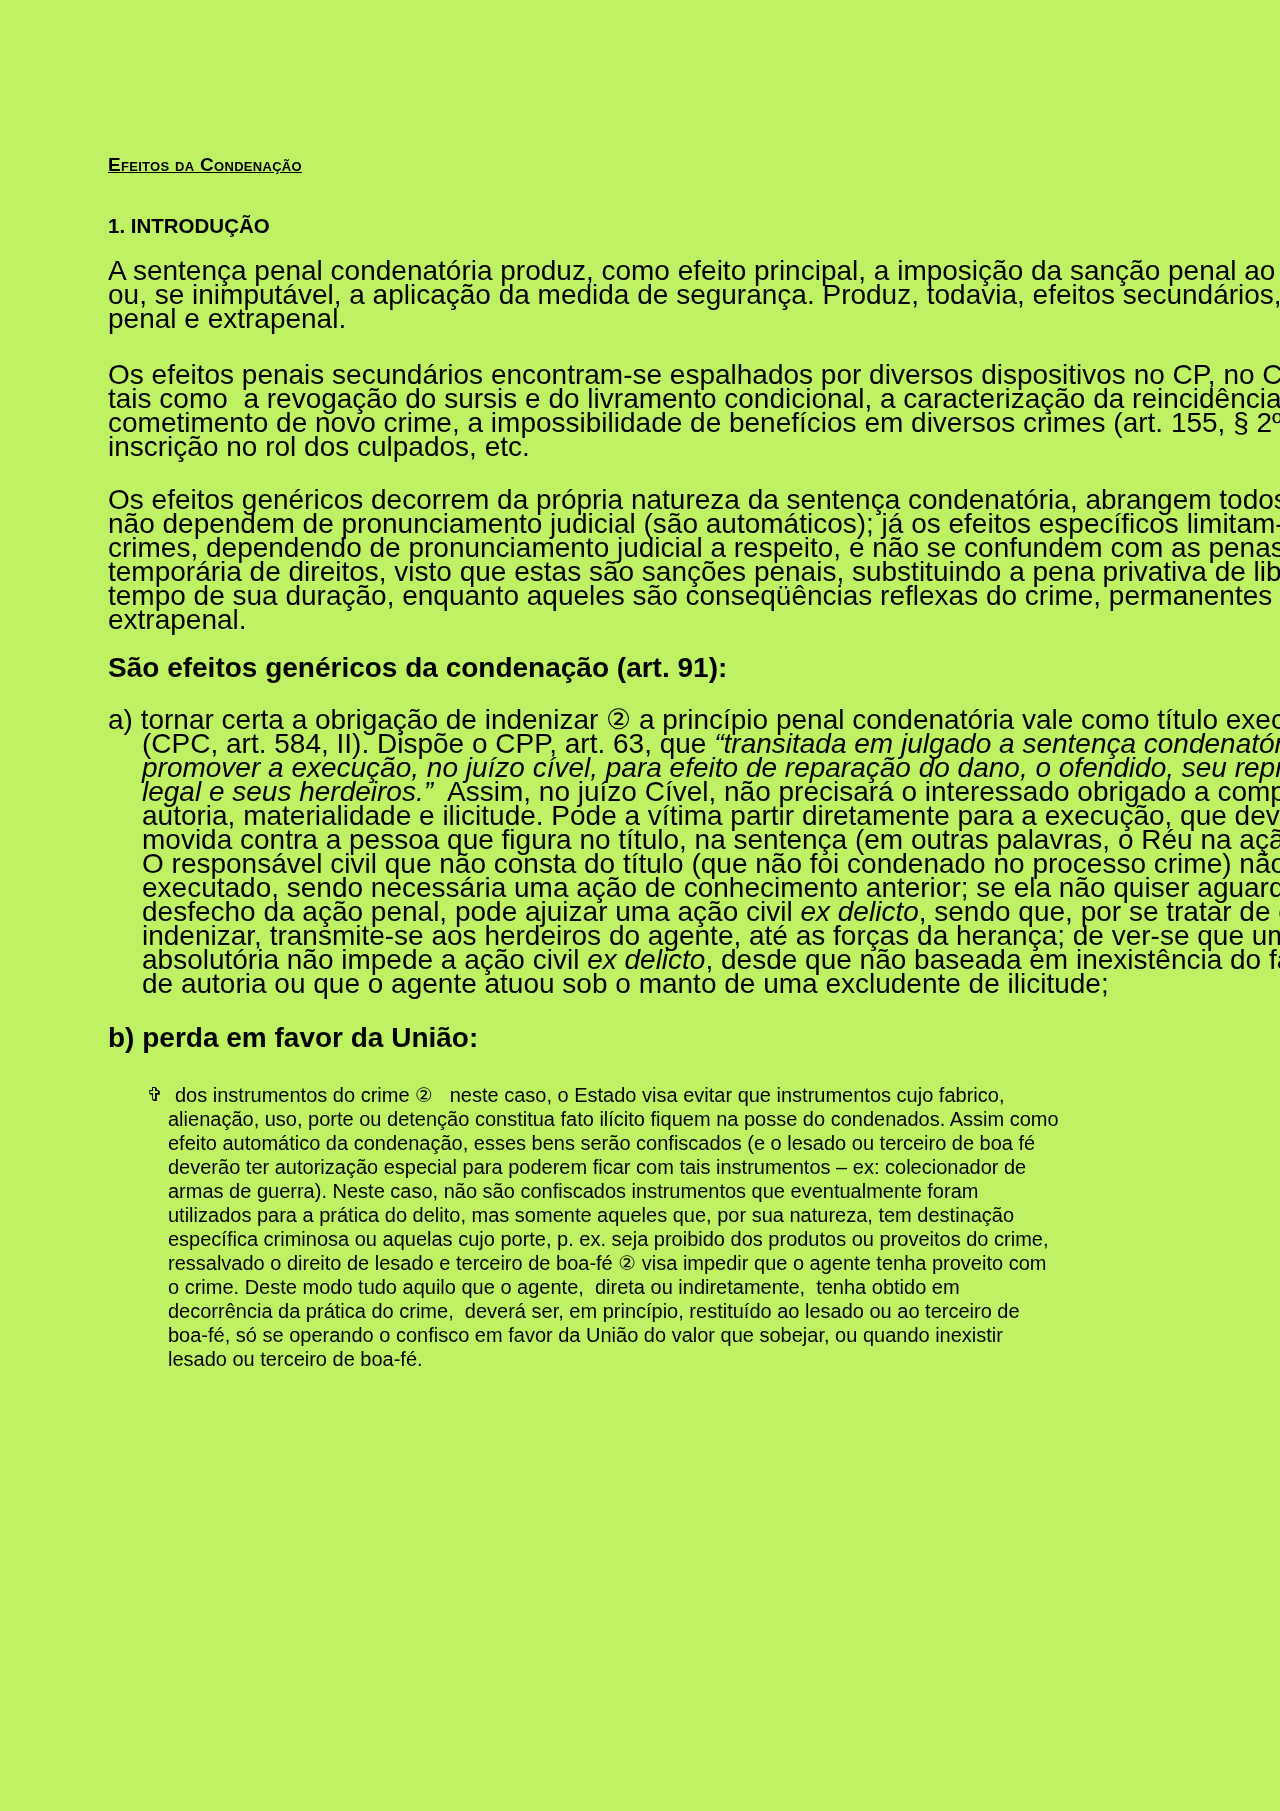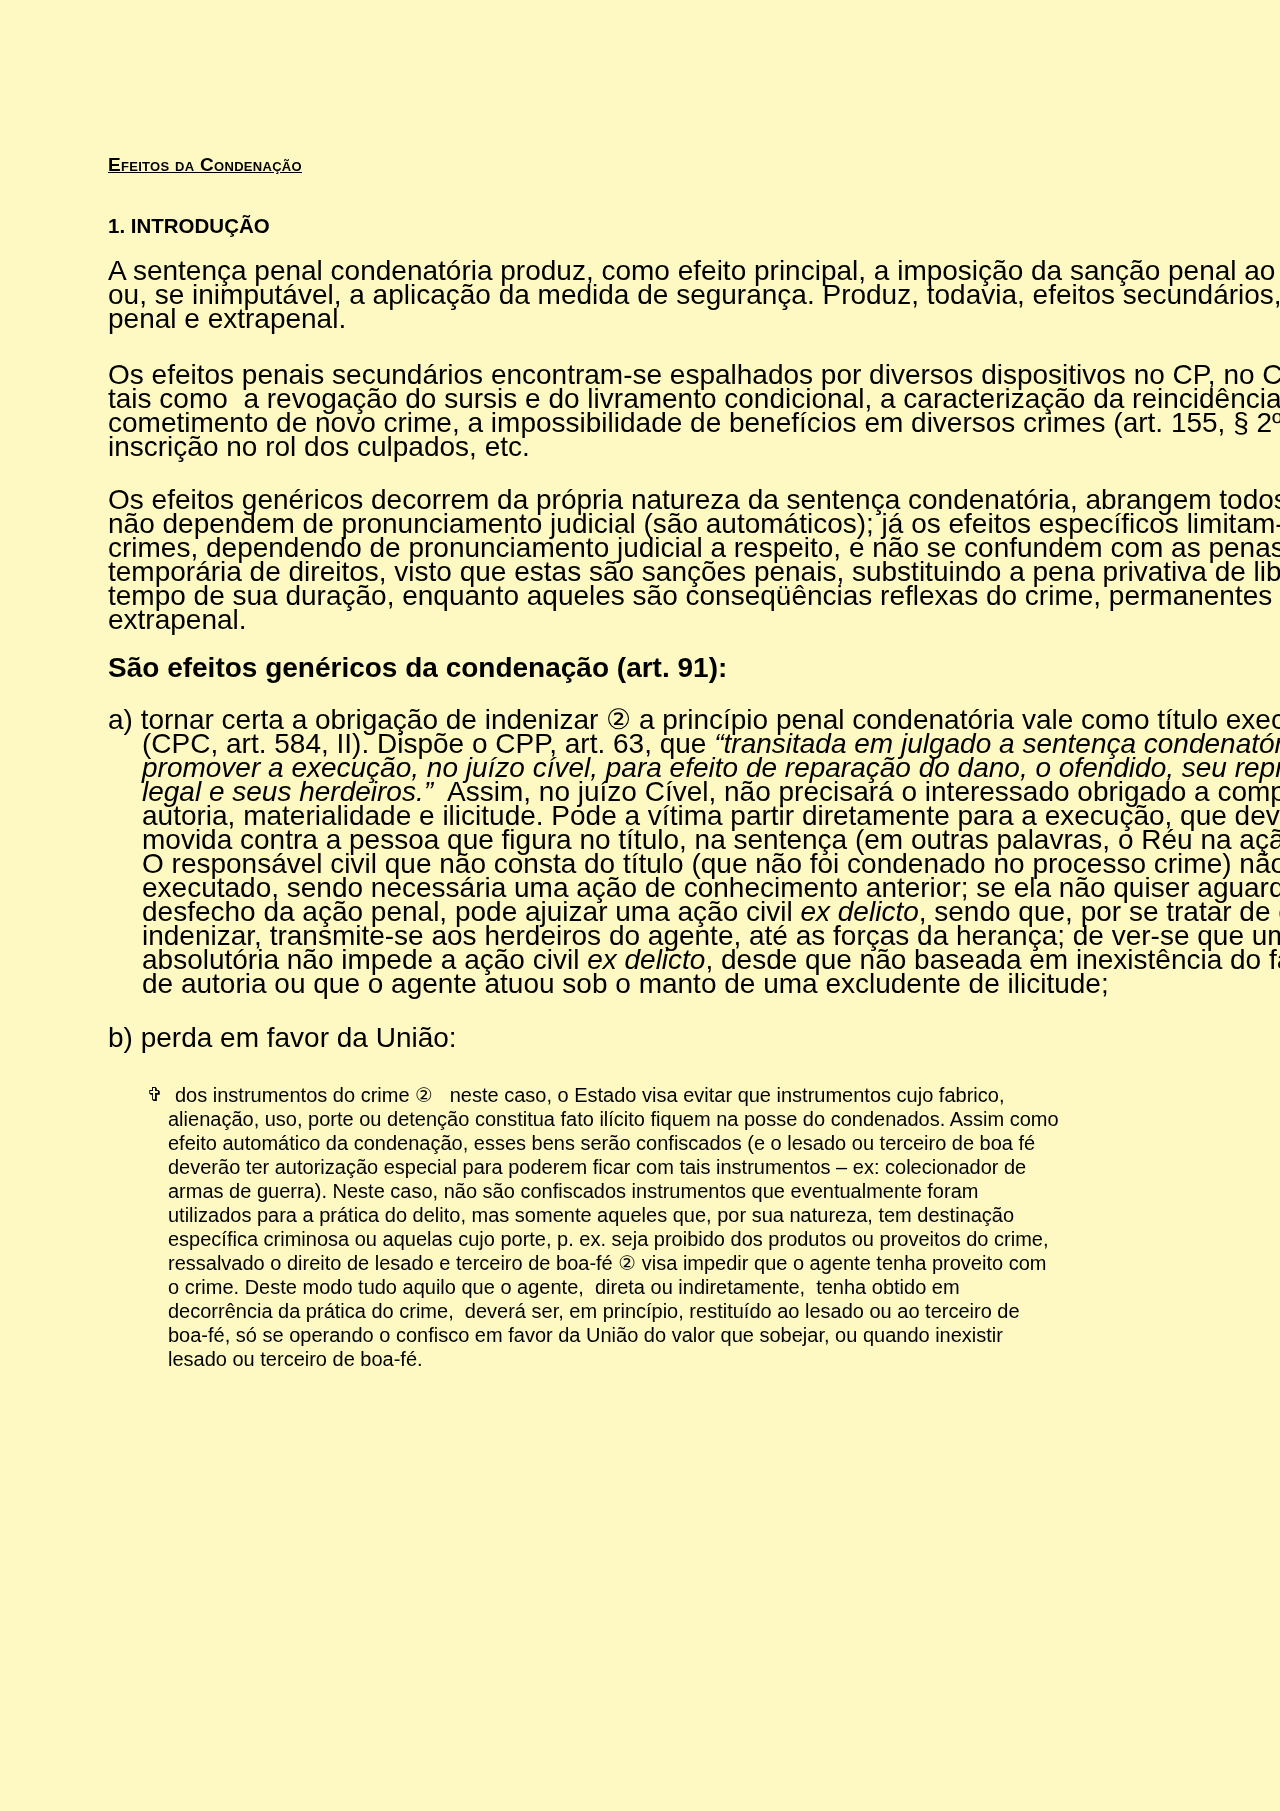--- a/index.html
+++ b/index.html
@@ -1,20 +1,20 @@
 <!DOCTYPE html>
 <html><head>
 <meta charset="utf-8">
 <style>
   html, body { margin: 0; padding: 0; background: #e8e8e8; }
   .page {
     position: relative;
     width: 1280px;
     height: 1811px;
-    background: #fef9c3;
+    background: #bef264;
     margin: 0 auto;
     font-family: "Liberation Sans", "DejaVu Sans", sans-serif;
     color: #000000;
     overflow: hidden;
   }
   .content {
     position: absolute;
     left: 108px;
     top: 155px;
     width: 1090px;
@@ -41,21 +41,21 @@
     line-height: 24px;
     margin: 0;
     white-space: pre;
   }
   .mb-p1 { margin-bottom: 32px; }
   .mb-p2 { margin-bottom: 29px; }
   .mb-p3 { margin-bottom: 32px; }
   .mb-p4 { margin-bottom: 24px; }
   .mb-intro { margin-bottom: 28px; font-weight: bold; }
   .mb-itema { margin-bottom: 30px; }
-  .mb-itemb { margin-bottom: 33px; }
+  .mb-itemb { margin-bottom: 33px; font-weight: bold; }
   .hang {
     padding-left: 34px;
     text-indent: -34px;
   }
   .bullet-item {
     position: relative;
     margin-left: 60px;
     font-size: 20px;
     line-height: 24px;
     white-space: pre;

